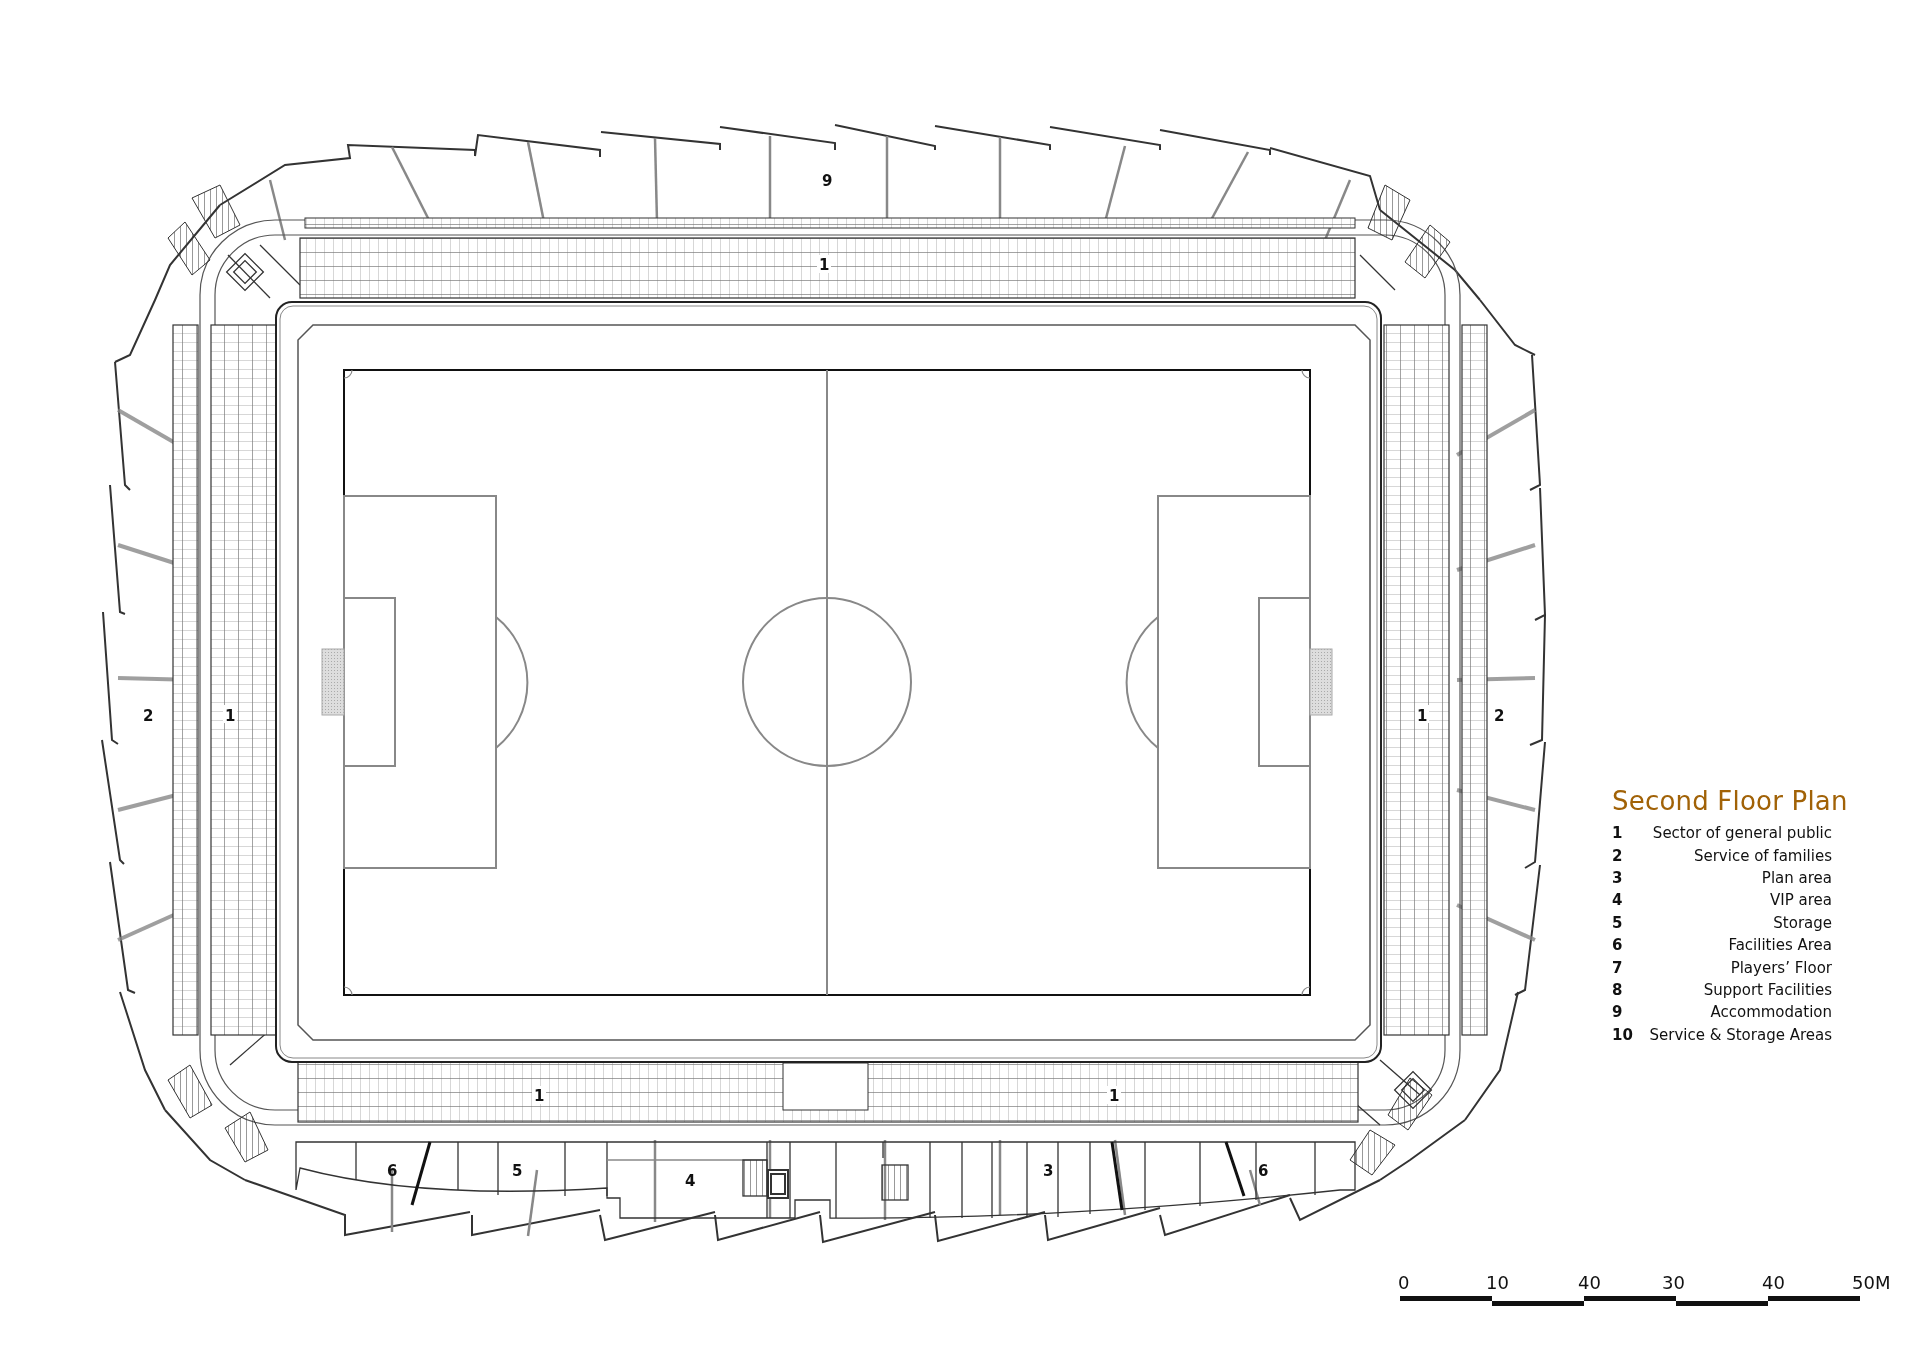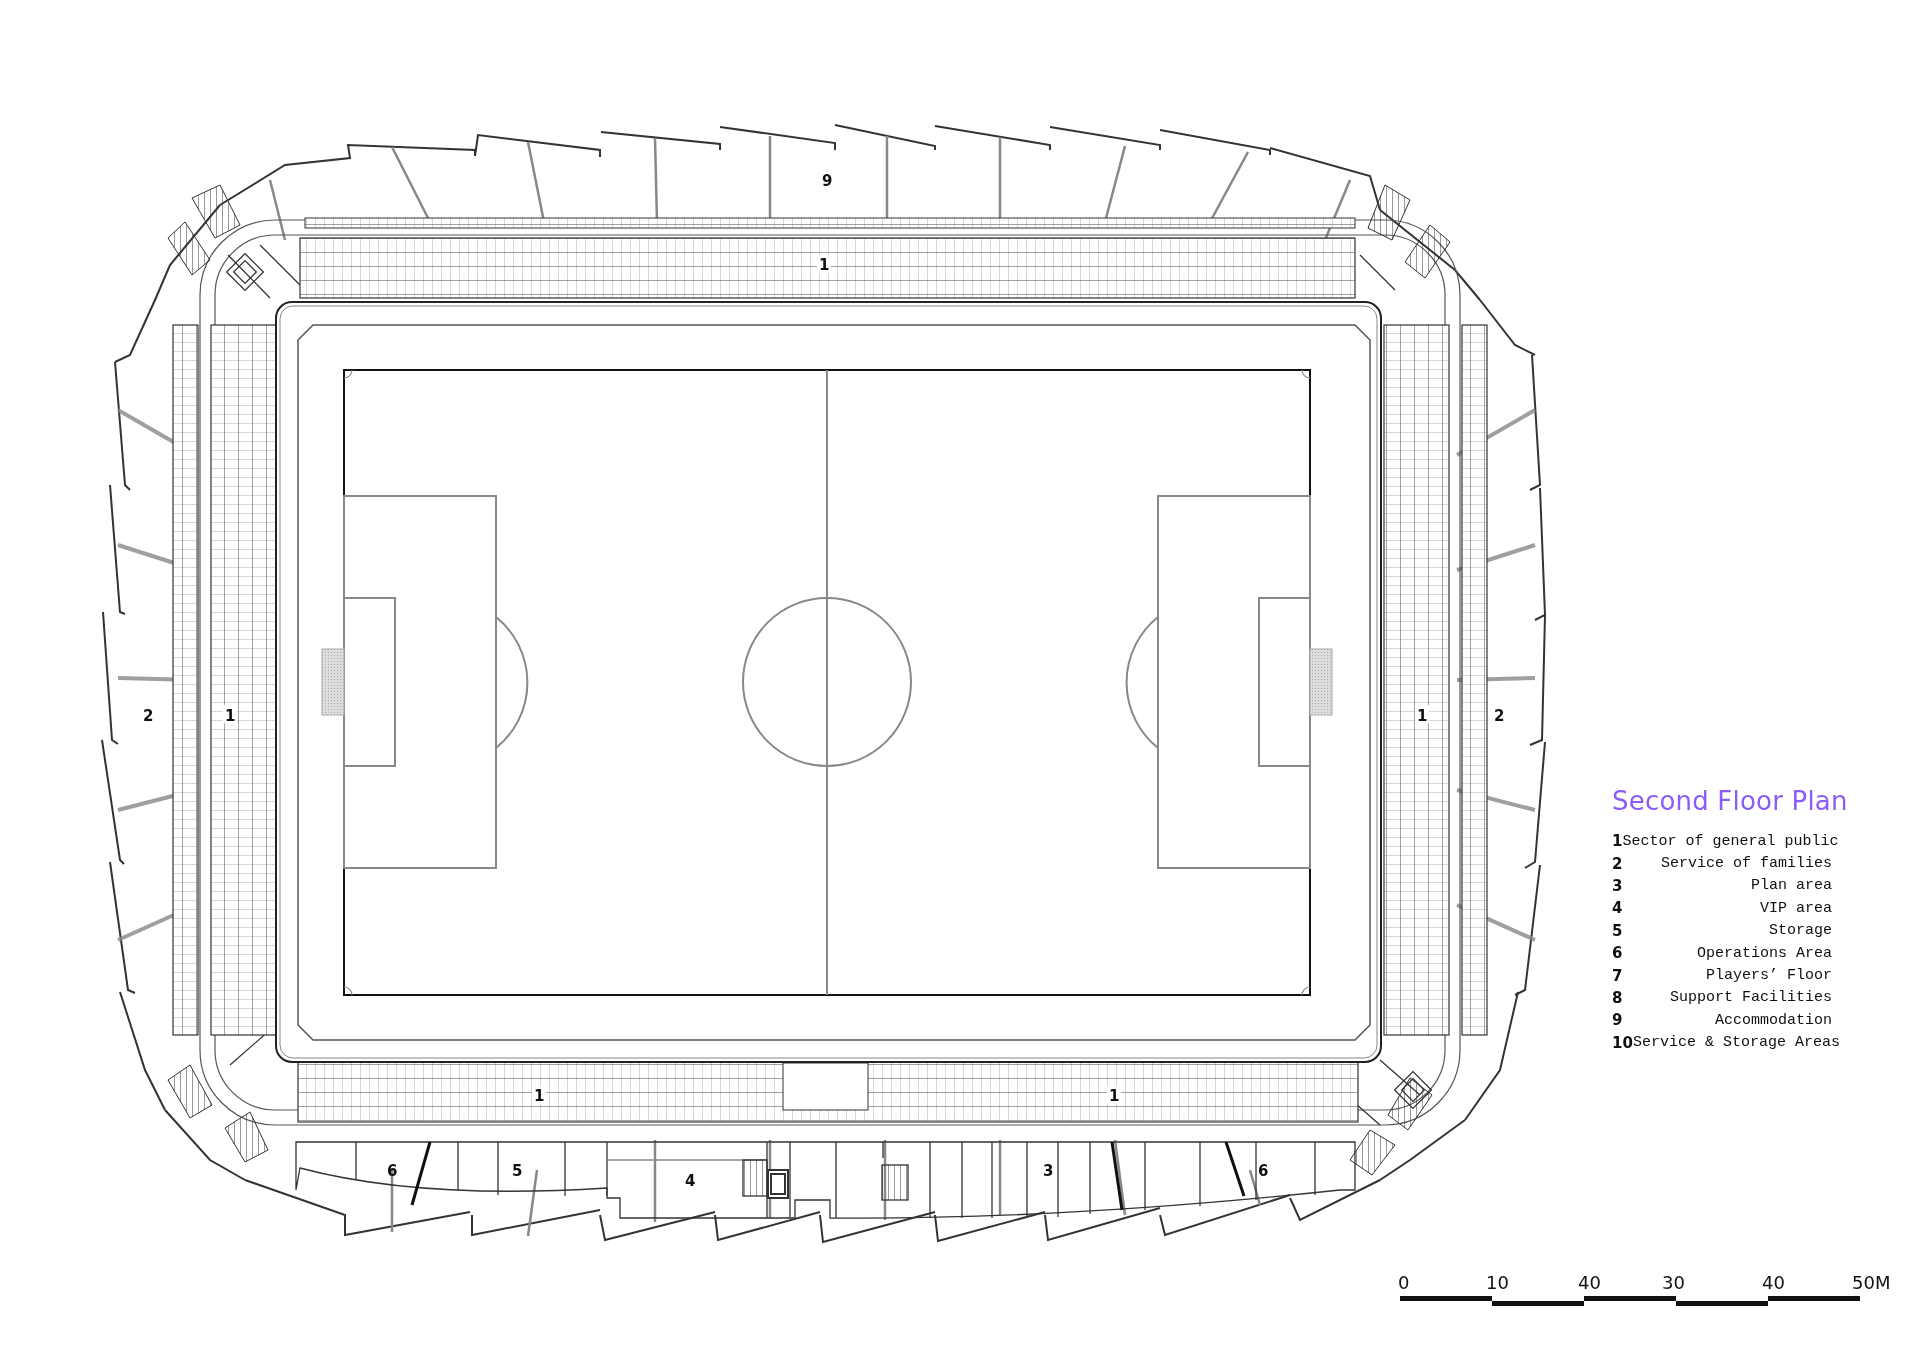--- a/index.html
+++ b/index.html
@@ -1,23 +1,23 @@
 <!DOCTYPE html>
 <html><head>
 <meta charset="utf-8">
 <style>
   html,body{margin:0;padding:0;background:#ffffff;}
   body{width:1920px;height:1358px;position:relative;overflow:hidden;font-family:"DejaVu Sans","Liberation Sans",sans-serif;color:#111;}
   #plan{position:absolute;left:0;top:0;width:1920px;height:1358px;}
   .lbl{font-family:"DejaVu Sans","Liberation Sans",sans-serif;font-weight:bold;font-size:15px;fill:#111;}
   .legend{position:absolute;left:1612px;top:786px;width:220px;}
-  .legend-title{font-size:26px;font-weight:normal;color:#8b5cf6;margin:0 0 14px 0;white-space:nowrap;letter-spacing:0.2px;}
+  .legend-title{font-size:26px;font-weight:normal;color:#a16207;margin:0 0 6px 0;white-space:nowrap;letter-spacing:0.2px;}
   .legend-row{display:flex;align-items:center;height:22.4px;font-size:15px;}
   .legend-num{width:30px;font-weight:bold;}
-  .legend-text{flex:1;text-align:right;white-space:nowrap;font-family:Liberation Mono, monospace;}
+  .legend-text{flex:1;text-align:right;white-space:nowrap;}
   .scale{position:absolute;left:1398px;top:1272px;width:500px;height:60px;}
   .scale-lbl{position:absolute;top:0;font-size:18px;color:#111;}
 </style>
 </head>
 <body>
 
 <svg id="plan" viewBox="0 0 1920 1358" xmlns="http://www.w3.org/2000/svg">
   <defs>
     <pattern id="seatsH" width="9" height="14" patternUnits="userSpaceOnUse">
       <rect width="9" height="14" fill="#fff"></rect>
@@ -262,21 +262,21 @@
   <div class="legend-row">
       <span class="legend-num">4</span>
       <span class="legend-text">VIP area</span>
     </div>
   <div class="legend-row">
       <span class="legend-num">5</span>
       <span class="legend-text">Storage</span>
     </div>
   <div class="legend-row">
       <span class="legend-num">6</span>
-      <span class="legend-text">Operations Area</span>
+      <span class="legend-text">Facilities Area</span>
     </div>
   <div class="legend-row">
       <span class="legend-num">7</span>
       <span class="legend-text">Players’ Floor</span>
     </div>
   <div class="legend-row">
       <span class="legend-num">8</span>
       <span class="legend-text">Support Facilities</span>
     </div>
   <div class="legend-row">

